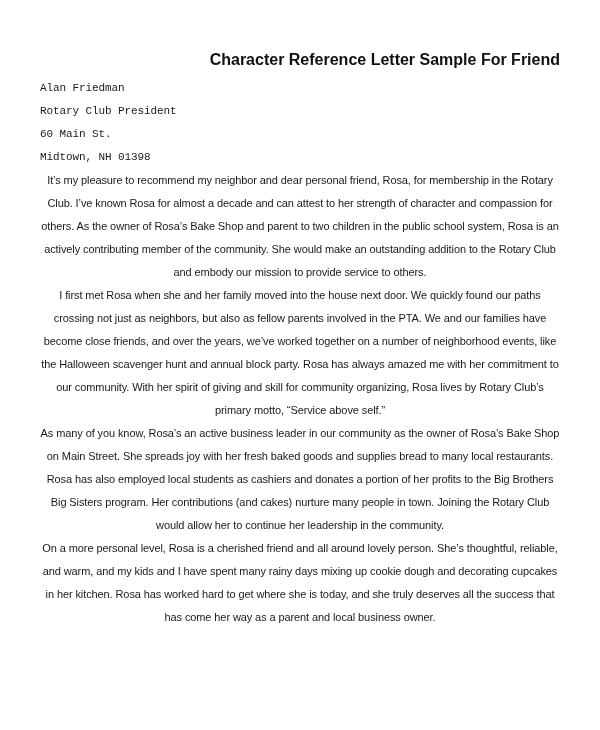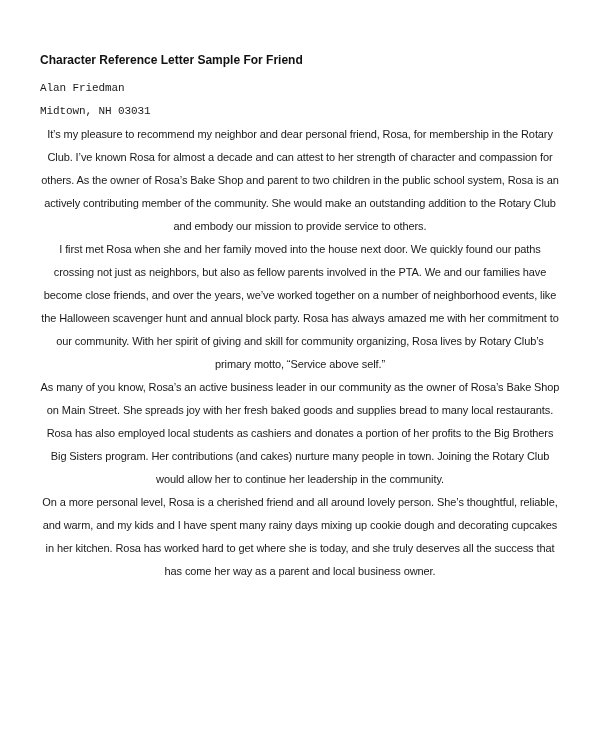--- a/index.html
+++ b/index.html
@@ -9,23 +9,23 @@
   }
   .page {
     width: 600px;
     height: 730px;
     background: #ffffff;
     color: #1a1a1a;
     padding: 52px 40px 10px 40px;
     overflow: hidden;
   }
   .doc-title {
-    font-size: 12px;
+    font-size: 16px;
     font-weight: bold;
-    text-align: left;
+    text-align: right;
     line-height: 16px;
     margin-bottom: 9px;
     color: #111111;
   }
   .line {
     font-size: 11px;
     line-height: 23px;
     letter-spacing: -0.1px;
     color: #1a1a1a;
     font-family: Liberation Mono, monospace;
@@ -43,21 +43,23 @@
 </style>
 </head>
 <body>
 
 <div class="page">
 
   <div class="doc-title">Character Reference Letter Sample For Friend</div>
 
   <div class="sender-block">
     <div class="line">Alan Friedman</div>
-    <div class="line">Midtown, NH 03031</div>
+    <div class="line">Rotary Club President</div>
+    <div class="line">60 Main St.</div>
+    <div class="line">Midtown, NH 01398</div>
   </div>
 
 
   <div class="letter-body">
     <div class="para">It’s my pleasure to recommend my neighbor and dear personal friend, Rosa, for membership in the Rotary Club. I’ve known Rosa for almost a decade and can attest to her strength of character and compassion for others. As the owner of Rosa’s Bake Shop and parent to two children in the public school system, Rosa is an actively contributing member of the community. She would make an outstanding addition to the Rotary Club and embody our mission to provide service to others.</div>
     <div class="para">I first met Rosa when she and her family moved into the house next door. We quickly found our paths crossing not just as neighbors, but also as fellow parents involved in the PTA. We and our families have become close friends, and over the years, we’ve worked together on a number of neighborhood events, like the Halloween scavenger hunt and annual block party. Rosa has always amazed me with her commitment to our community. With her spirit of giving and skill for community organizing, Rosa lives by Rotary Club’s primary motto, “Service above self.”</div>
     <div class="para">As many of you know, Rosa’s an active business leader in our community as the owner of Rosa’s Bake Shop on Main Street. She spreads joy with her fresh baked goods and supplies bread to many local restaurants. Rosa has also employed local students as cashiers and donates a portion of her profits to the Big Brothers Big Sisters program. Her contributions (and cakes) nurture many people in town. Joining the Rotary Club would allow her to continue her leadership in the community.</div>
     <div class="para">On a more personal level, Rosa is a cherished friend and all around lovely person. She’s thoughtful, reliable, and warm, and my kids and I have spent many rainy days mixing up cookie dough and decorating cupcakes in her kitchen. Rosa has worked hard to get where she is today, and she truly deserves all the success that has come her way as a parent and local business owner.</div>
   </div>
 

